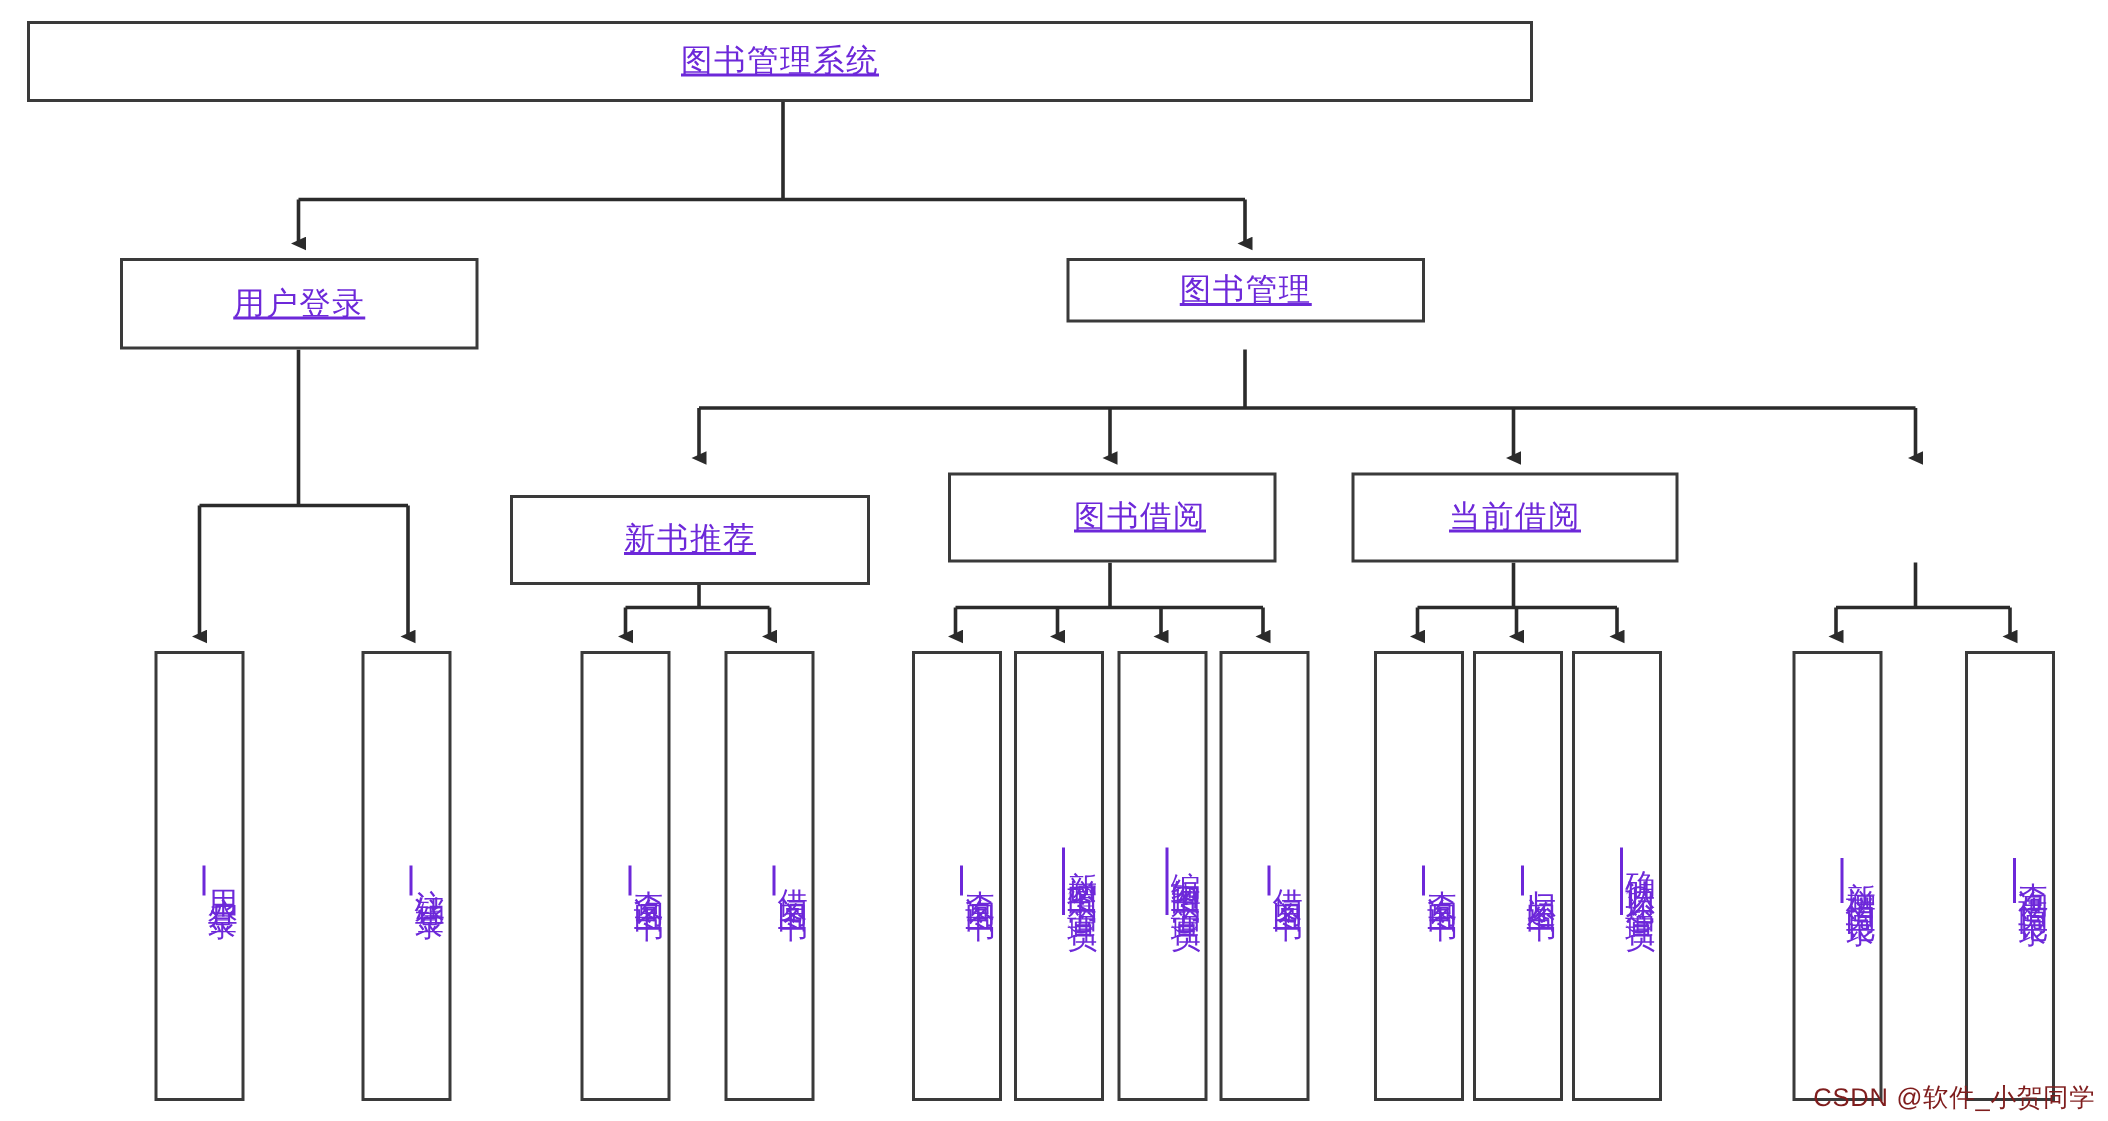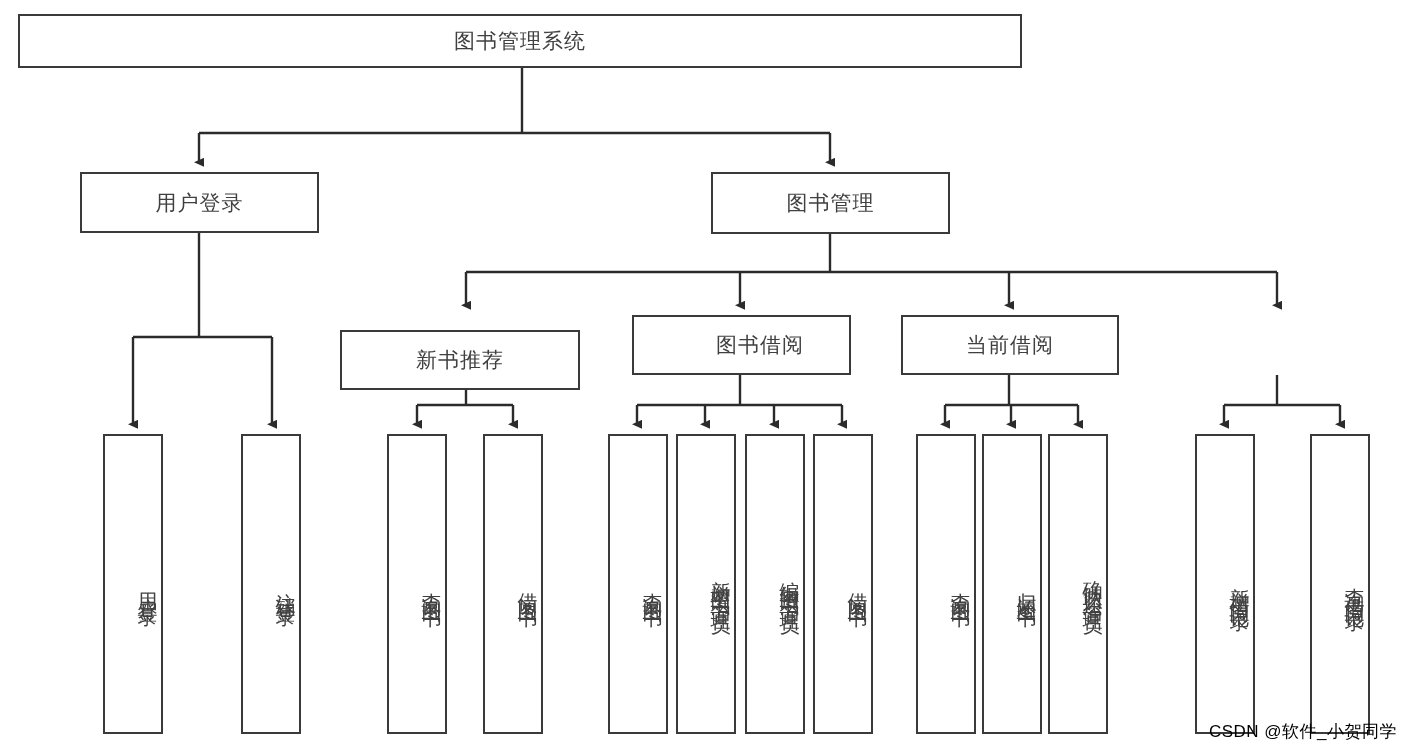--- a/index.html
+++ b/index.html
@@ -26,21 +26,22 @@
     pointer-events: none;
   }
   .node {
     position: absolute;
     box-sizing: border-box;
     background: #ffffff;
     border: 2px solid #3a3a3a;
     display: flex;
     align-items: center;
     justify-content: center;
-    color: #404040;
+    color: #6d28d9;
+    text-decoration: underline;
   }
   .node.horiz {
     font-size: 21px;
     letter-spacing: 1px;
     line-height: 1.1;
     white-space: nowrap;
   }
   .node.root {
     font-size: 21px;
   }
@@ -56,21 +57,21 @@
   }
   .node.vert > .vtext {
     display: block;
     text-align: center;
   }
   #watermark {
     position: absolute;
     right: 8px;
     bottom: 4px;
     font-size: 17px;
-    color: #000000;
+    color: #7f1d1d;
     white-space: nowrap;
     letter-spacing: 0.5px;
   }
 </style>
 </head>
 <body>
 
 <div id="canvas">
 
   <svg id="wires" viewBox="0 0 1405 747" width="1405" height="747" xmlns="http://www.w3.org/2000/svg">
@@ -123,21 +124,21 @@
     </g>
   </svg>
 
   <div class="node root horiz" style="left:18px; top:14px; width:1004px; height:54px;">
     <span>图书管理系统</span>
   </div>
 
   <div class="node horiz" style="left:80px; top:172px; width:239px; height:61px;">
     <span>用户登录</span>
   </div>
-  <div class="node horiz" style="left:711px; top:172px; width:239px; height:62px;">
+  <div class="node horiz" style="left:711px; top:172px; width:239px; height:43px;">
     <span>图书管理</span>
   </div>
 
   <div class="node horiz" style="left:340px; top:315px; width:240px; height:60px;margin-top:15px;">
     <span>新书推荐</span>
   </div>
   <div class="node horiz" style="left:632px; top:315px; width:219px; height:60px;padding-left:37px;">
     <span>图书借阅</span>
   </div>
   <div class="node horiz" style="left:901px; top:315px; width:218px; height:60px;text-align:right;">

